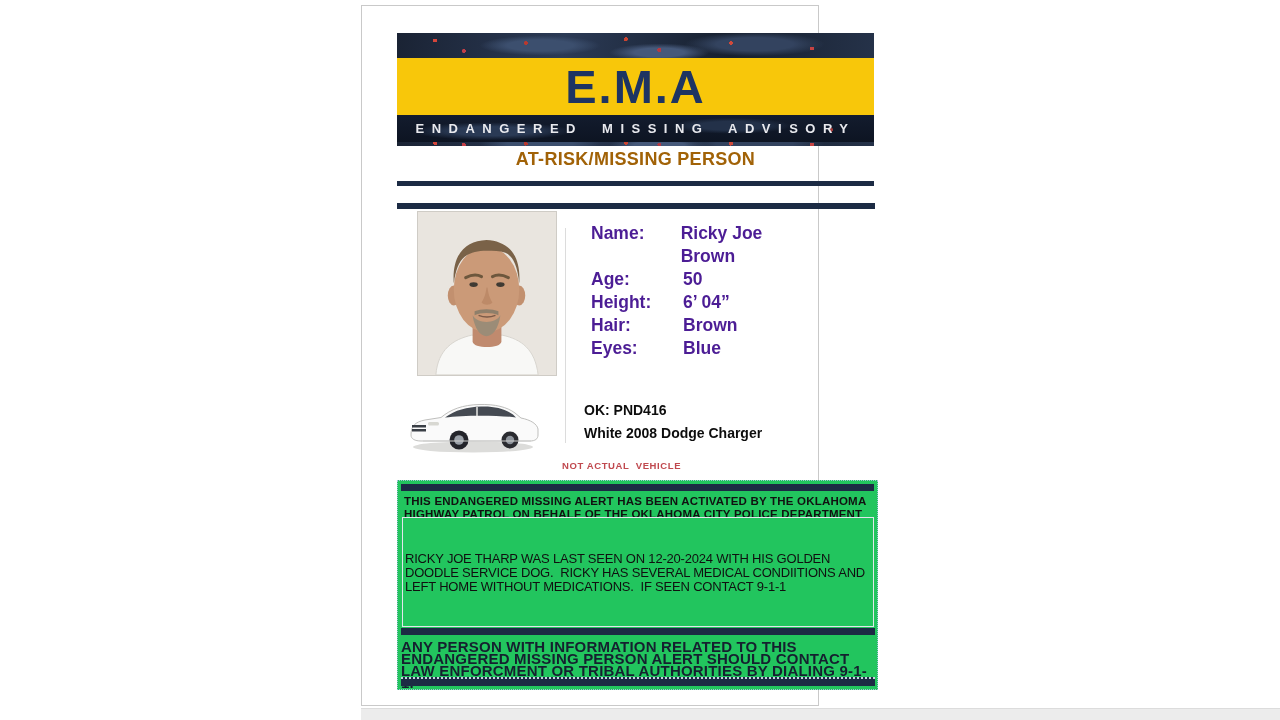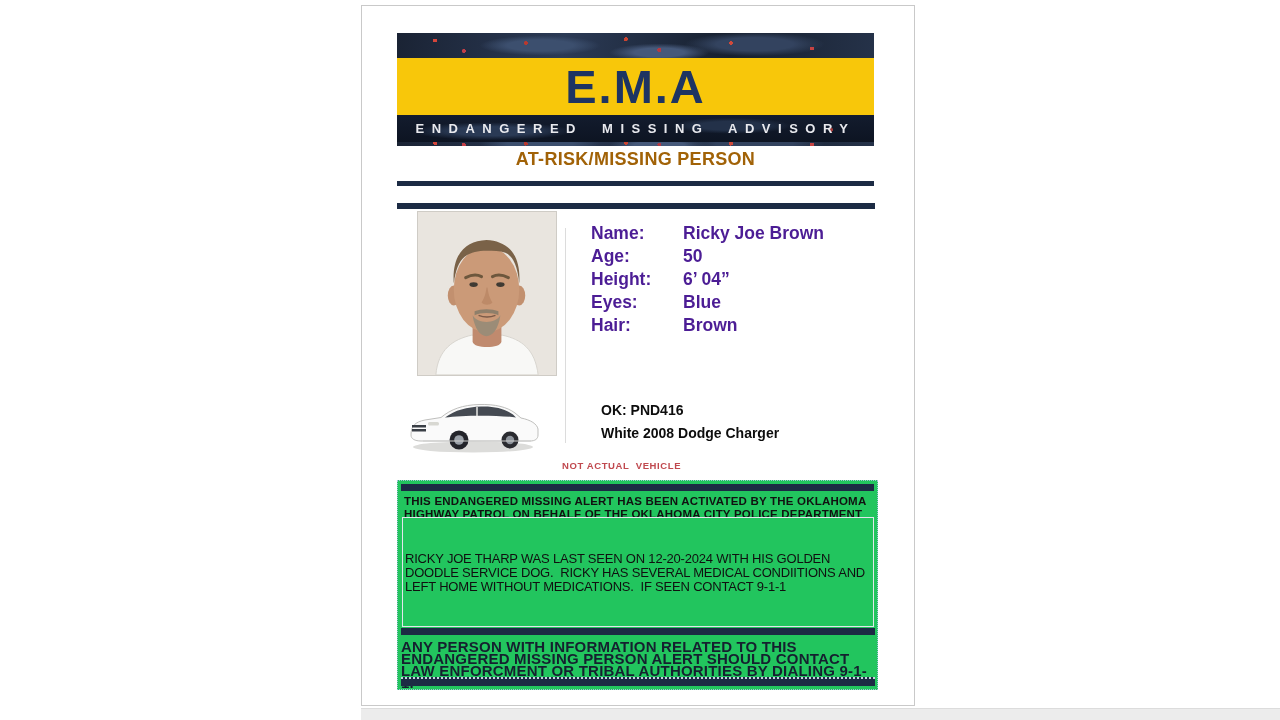--- a/index.html
+++ b/index.html
@@ -2,21 +2,21 @@
 <html><head>
 <meta charset="utf-8">
 <style>
   * { margin:0; padding:0; box-sizing:border-box; }
   html,body { width:1280px; height:720px; background:#ffffff; overflow:hidden;
               font-family:"Liberation Sans", sans-serif; }
 
   .viewer-strip { position:absolute; left:361px; right:0; top:708px; height:12px;
                   background:#ececec; border-top:1px solid #dcdcdc; }
 
-  .page { position:absolute; left:361px; top:5px; width:554px; height:701px;
+  .page { position:absolute; left:361px; top:5px; width:458px; height:701px;
           background:#ffffff; border:1px solid #c9c9c9; }
 
   
   .banner { position:absolute; left:35px; top:27px; width:477px; height:113px; }
   .photo-strip {
     height:25px;
     background-color:#1d2637;
     background-image:
       radial-gradient(circle 2px at 8% 30%, #d5453a 97%, transparent),
       radial-gradient(circle 2px at 14% 72%, #c23f47 97%, transparent),
@@ -55,21 +55,21 @@
   
   .photo-frame { position:absolute; left:55px; top:205px; width:140px; height:165px;
                  background:#ebe8e2; border:1px solid #cfccc6; }
   .v-divider { position:absolute; left:203px; top:222px; width:1px; height:215px; background:#dcdcdc; }
   .details { position:absolute; left:229px; top:216px; }
   .detail-row { display:flex; line-height:23px; font-size:17.5px; font-weight:700; color:#4c1d95; }
   .detail-label { width:92px; }
 
   
   .car-img { position:absolute; left:43px; top:389px; width:140px; height:60px; }
-  .vehicle-text { position:absolute; left:239px; top:396px; font-size:14px; font-weight:700; color:#0d0d0d; }
+  .vehicle-text { position:absolute; left:222px; top:396px; font-size:14px; font-weight:700; color:#0d0d0d; }
   .vehicle-plate { margin-bottom:7px; }
   .vehicle-disclaimer { position:absolute; left:200px; top:454px; font-size:9.5px; font-weight:700;
                         letter-spacing:0.6px; color:#c0494f; white-space:pre-wrap; }
 
   
   .alert-frame { position:absolute; left:35px; top:474px; width:481px; height:210px;
                  border:1px dotted #a7c0dc; background:#22c55e; }
   .alert-topbar { position:absolute; left:3px; right:3px; top:3px; height:7px; background:#1c2b44; }
   .alert-activation { position:absolute; left:6px; top:14px; width:466px; font-size:11.5px;
                       font-weight:700; line-height:13.2px; letter-spacing:0.2px; color:#111; white-space:pre-wrap; }
@@ -134,26 +134,26 @@
     </div>
     <div class="detail-row">
       <span class="detail-label">Age:</span>
       <span class="detail-value">50</span>
     </div>
     <div class="detail-row">
       <span class="detail-label">Height:</span>
       <span class="detail-value">6’ 04”</span>
     </div>
     <div class="detail-row">
+      <span class="detail-label">Hair:</span>
+      <span class="detail-value">Brown</span>
+    </div>
+    <div class="detail-row">
       <span class="detail-label">Eyes:</span>
       <span class="detail-value">Blue</span>
-    </div>
-    <div class="detail-row">
-      <span class="detail-label">Hair:</span>
-      <span class="detail-value">Brown</span>
     </div>
   </div>
 
   <div class="car-img">
     <svg viewBox="0 0 140 60" width="140" height="60">
       <ellipse cx="68" cy="52" rx="60" ry="5.5" fill="#dcdcda"></ellipse>
       <path d="M6,40 C6,31 10,27 20,25 L36,22.5 C46,14 58,10 74,9.5 C90,9 102,12 110,18 L116,23 C126,25 132,29 133,34 L133,40 C133,44 130,46 125,46 L16,46 C10,46 6,44 6,40 Z" fill="#fafafa" stroke="#bfbfbd" stroke-width="1"></path>
       <path d="M40,22.5 C50,15 62,12 76,11.5 C90,11 100,14 108,19.5 L111,22.5 C94,20 58,20 40,22.5 Z" fill="#454a52"></path>
       <path d="M72,12 L72,21" stroke="#e8e8e6" stroke-width="1.5"></path>
       <circle cx="54" cy="45" r="9.5" fill="#23242a"></circle>

